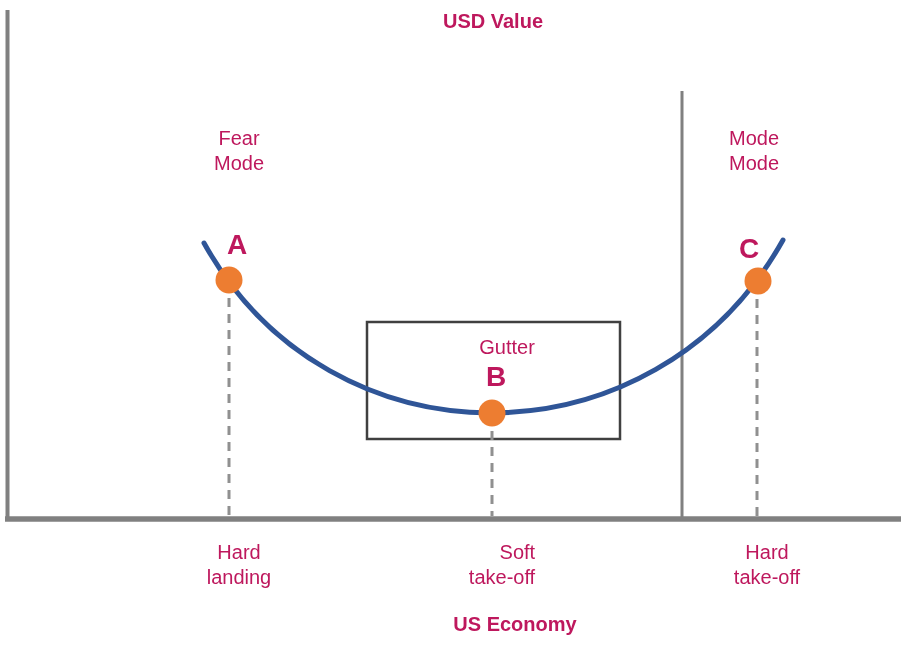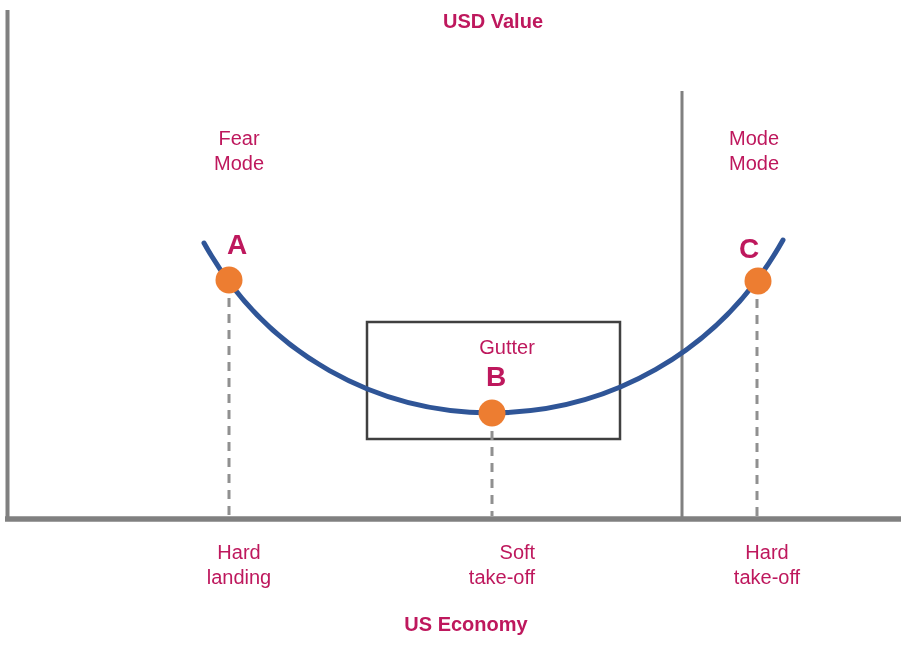--- a/index.html
+++ b/index.html
@@ -46,21 +46,21 @@
     <line x1="757" y1="283" x2="757" y2="516" stroke-width="3" stroke-dasharray="9 7" stroke="#909090"></line>
 
     <path d="M 204 243 C 330 470, 654 470, 783 240" fill="none" stroke-width="5" stroke-linecap="round" stroke="#2F5597"></path>
 
     <circle cx="229" cy="280" r="13.5" fill="#ED7D31"></circle>
     <circle cx="492" cy="413" r="13.5" fill="#ED7D31"></circle>
     <circle cx="758" cy="281" r="13.5" fill="#ED7D31"></circle>
   </svg>
 
   <div class="lbl axis-title" style="left:493px; top:9px;">USD Value</div>
-  <div class="lbl axis-title" style="left:466px; top:612px;">US Economy</div>
+  <div class="lbl axis-title" style="left:515px; top:612px;">US Economy</div>
 
   <div class="lbl" style="left:231px; top:126px;">
     <span>Fear</span>
     <span>Mode</span>
   </div>
   <div class="lbl" style="left:746px; top:126px;">
     <span>Mode</span>
     <span>Mode</span>
   </div>
 

